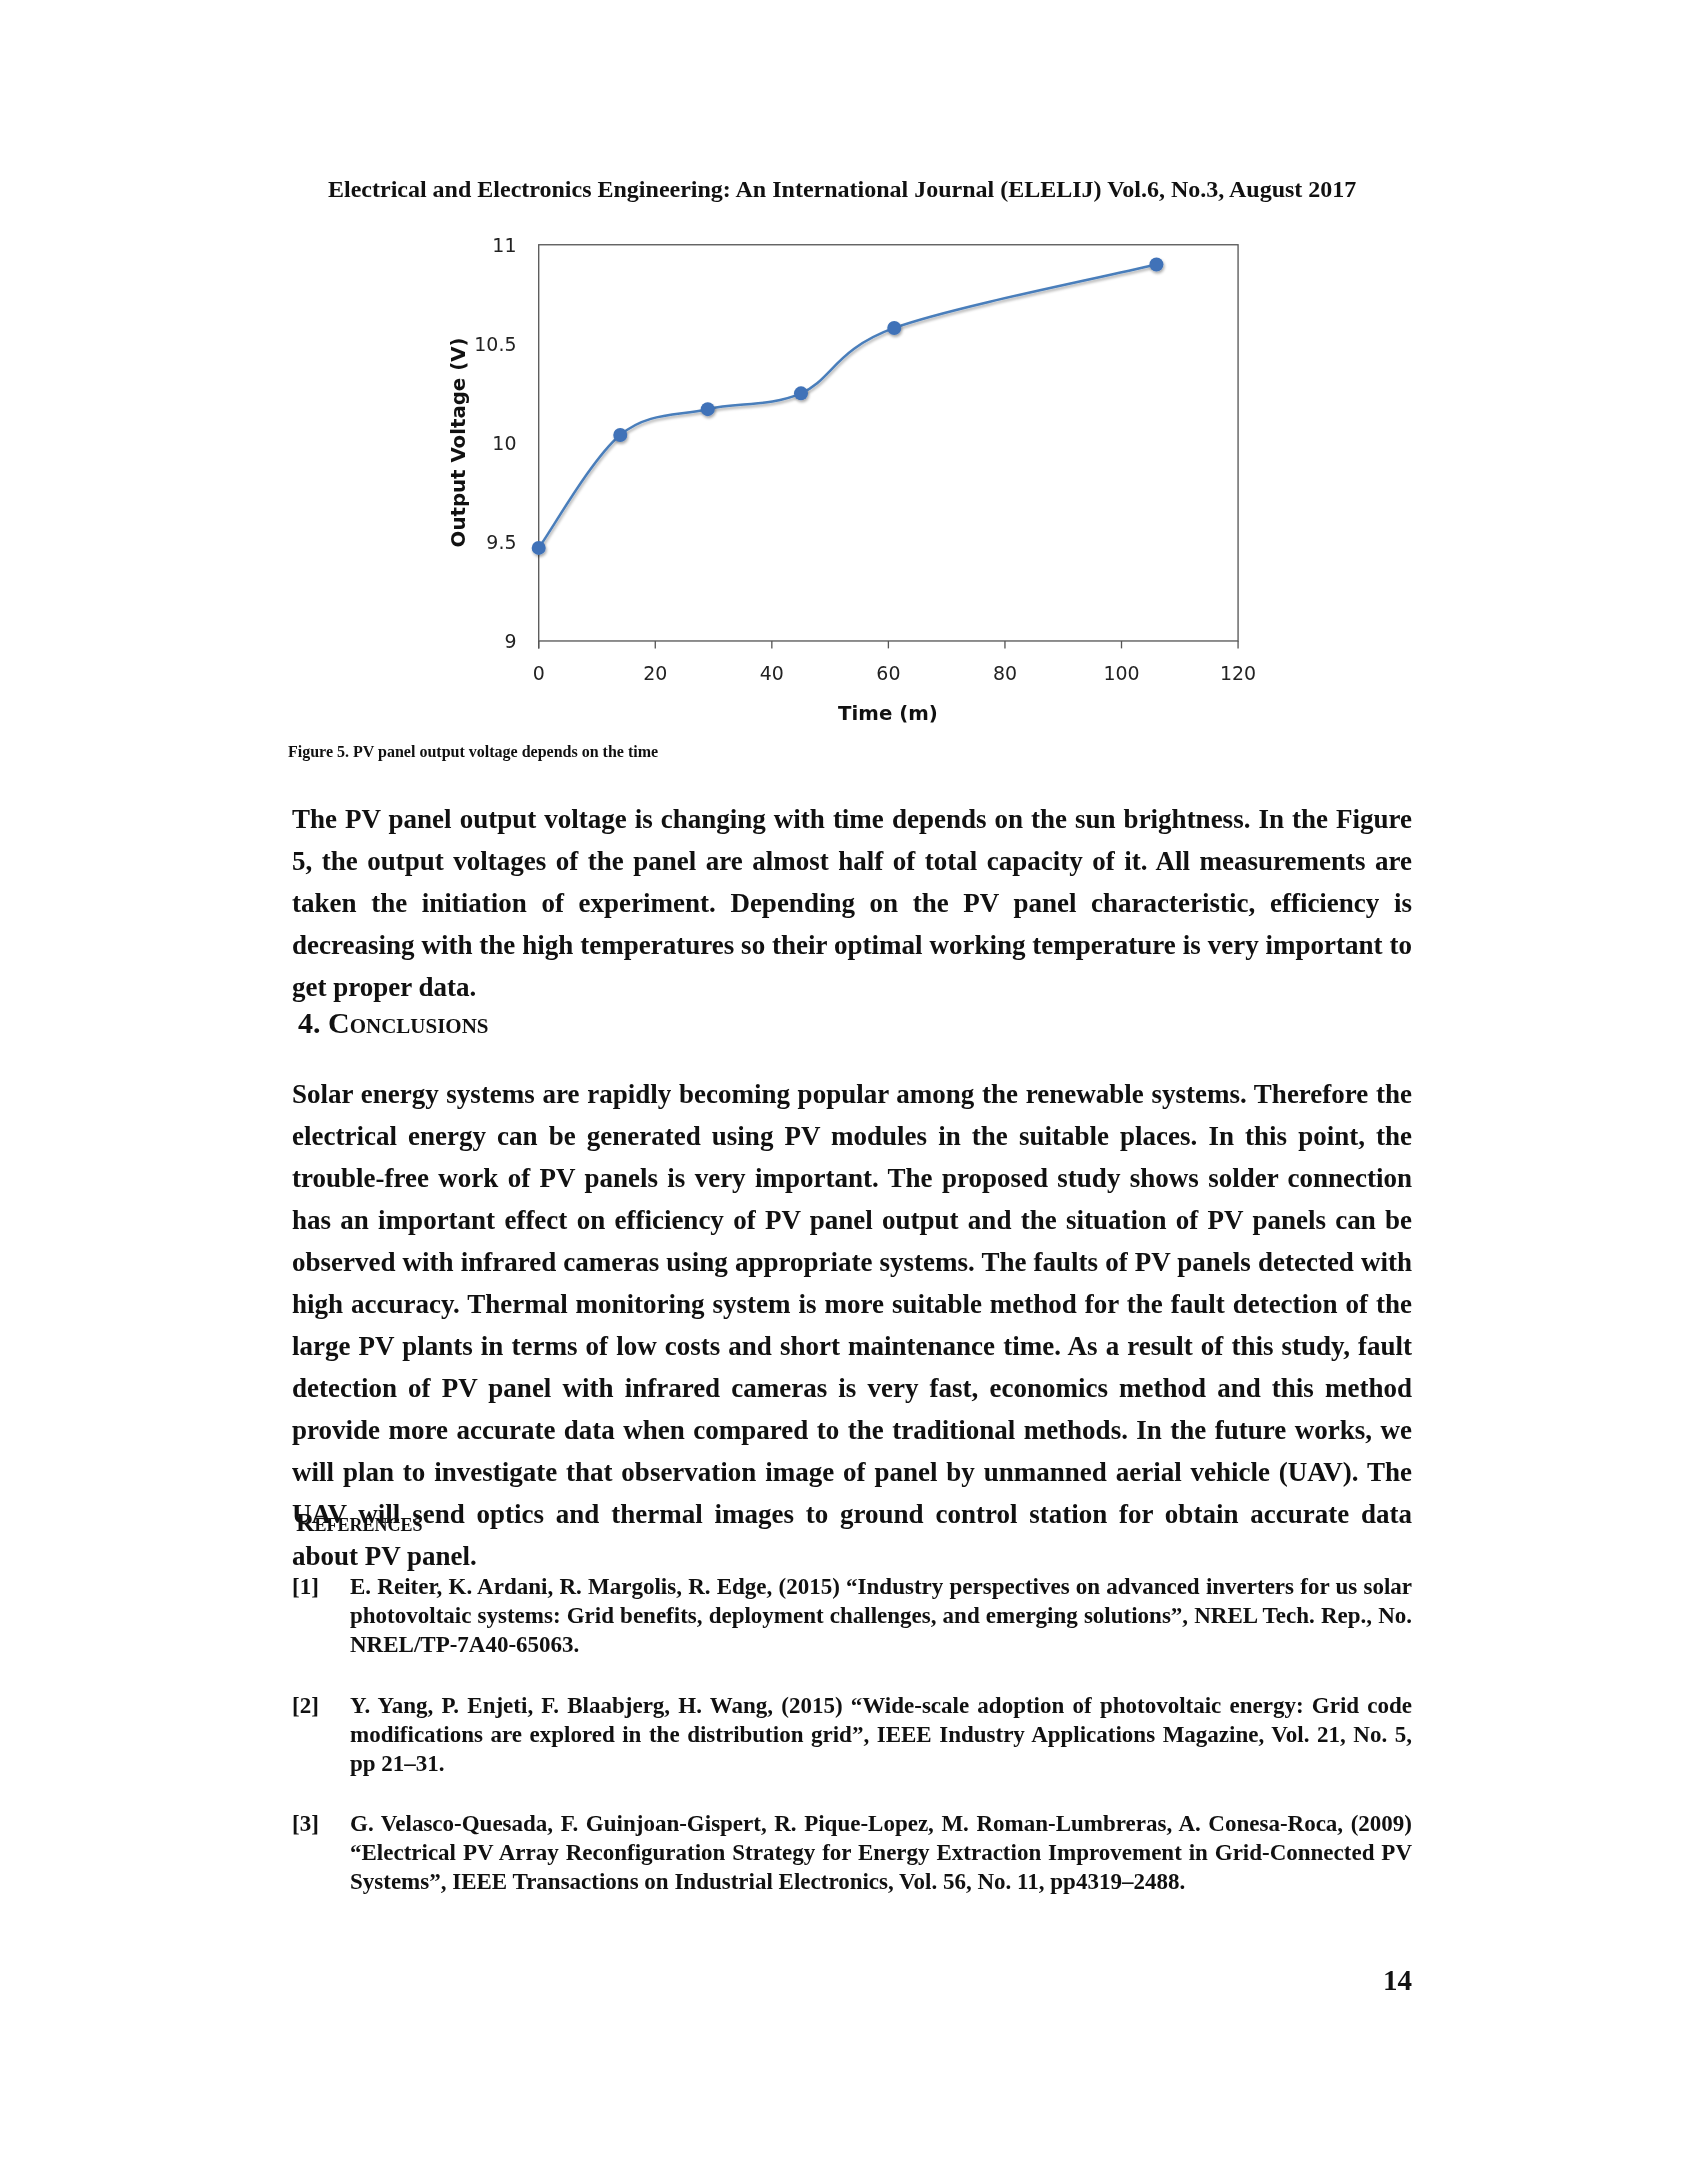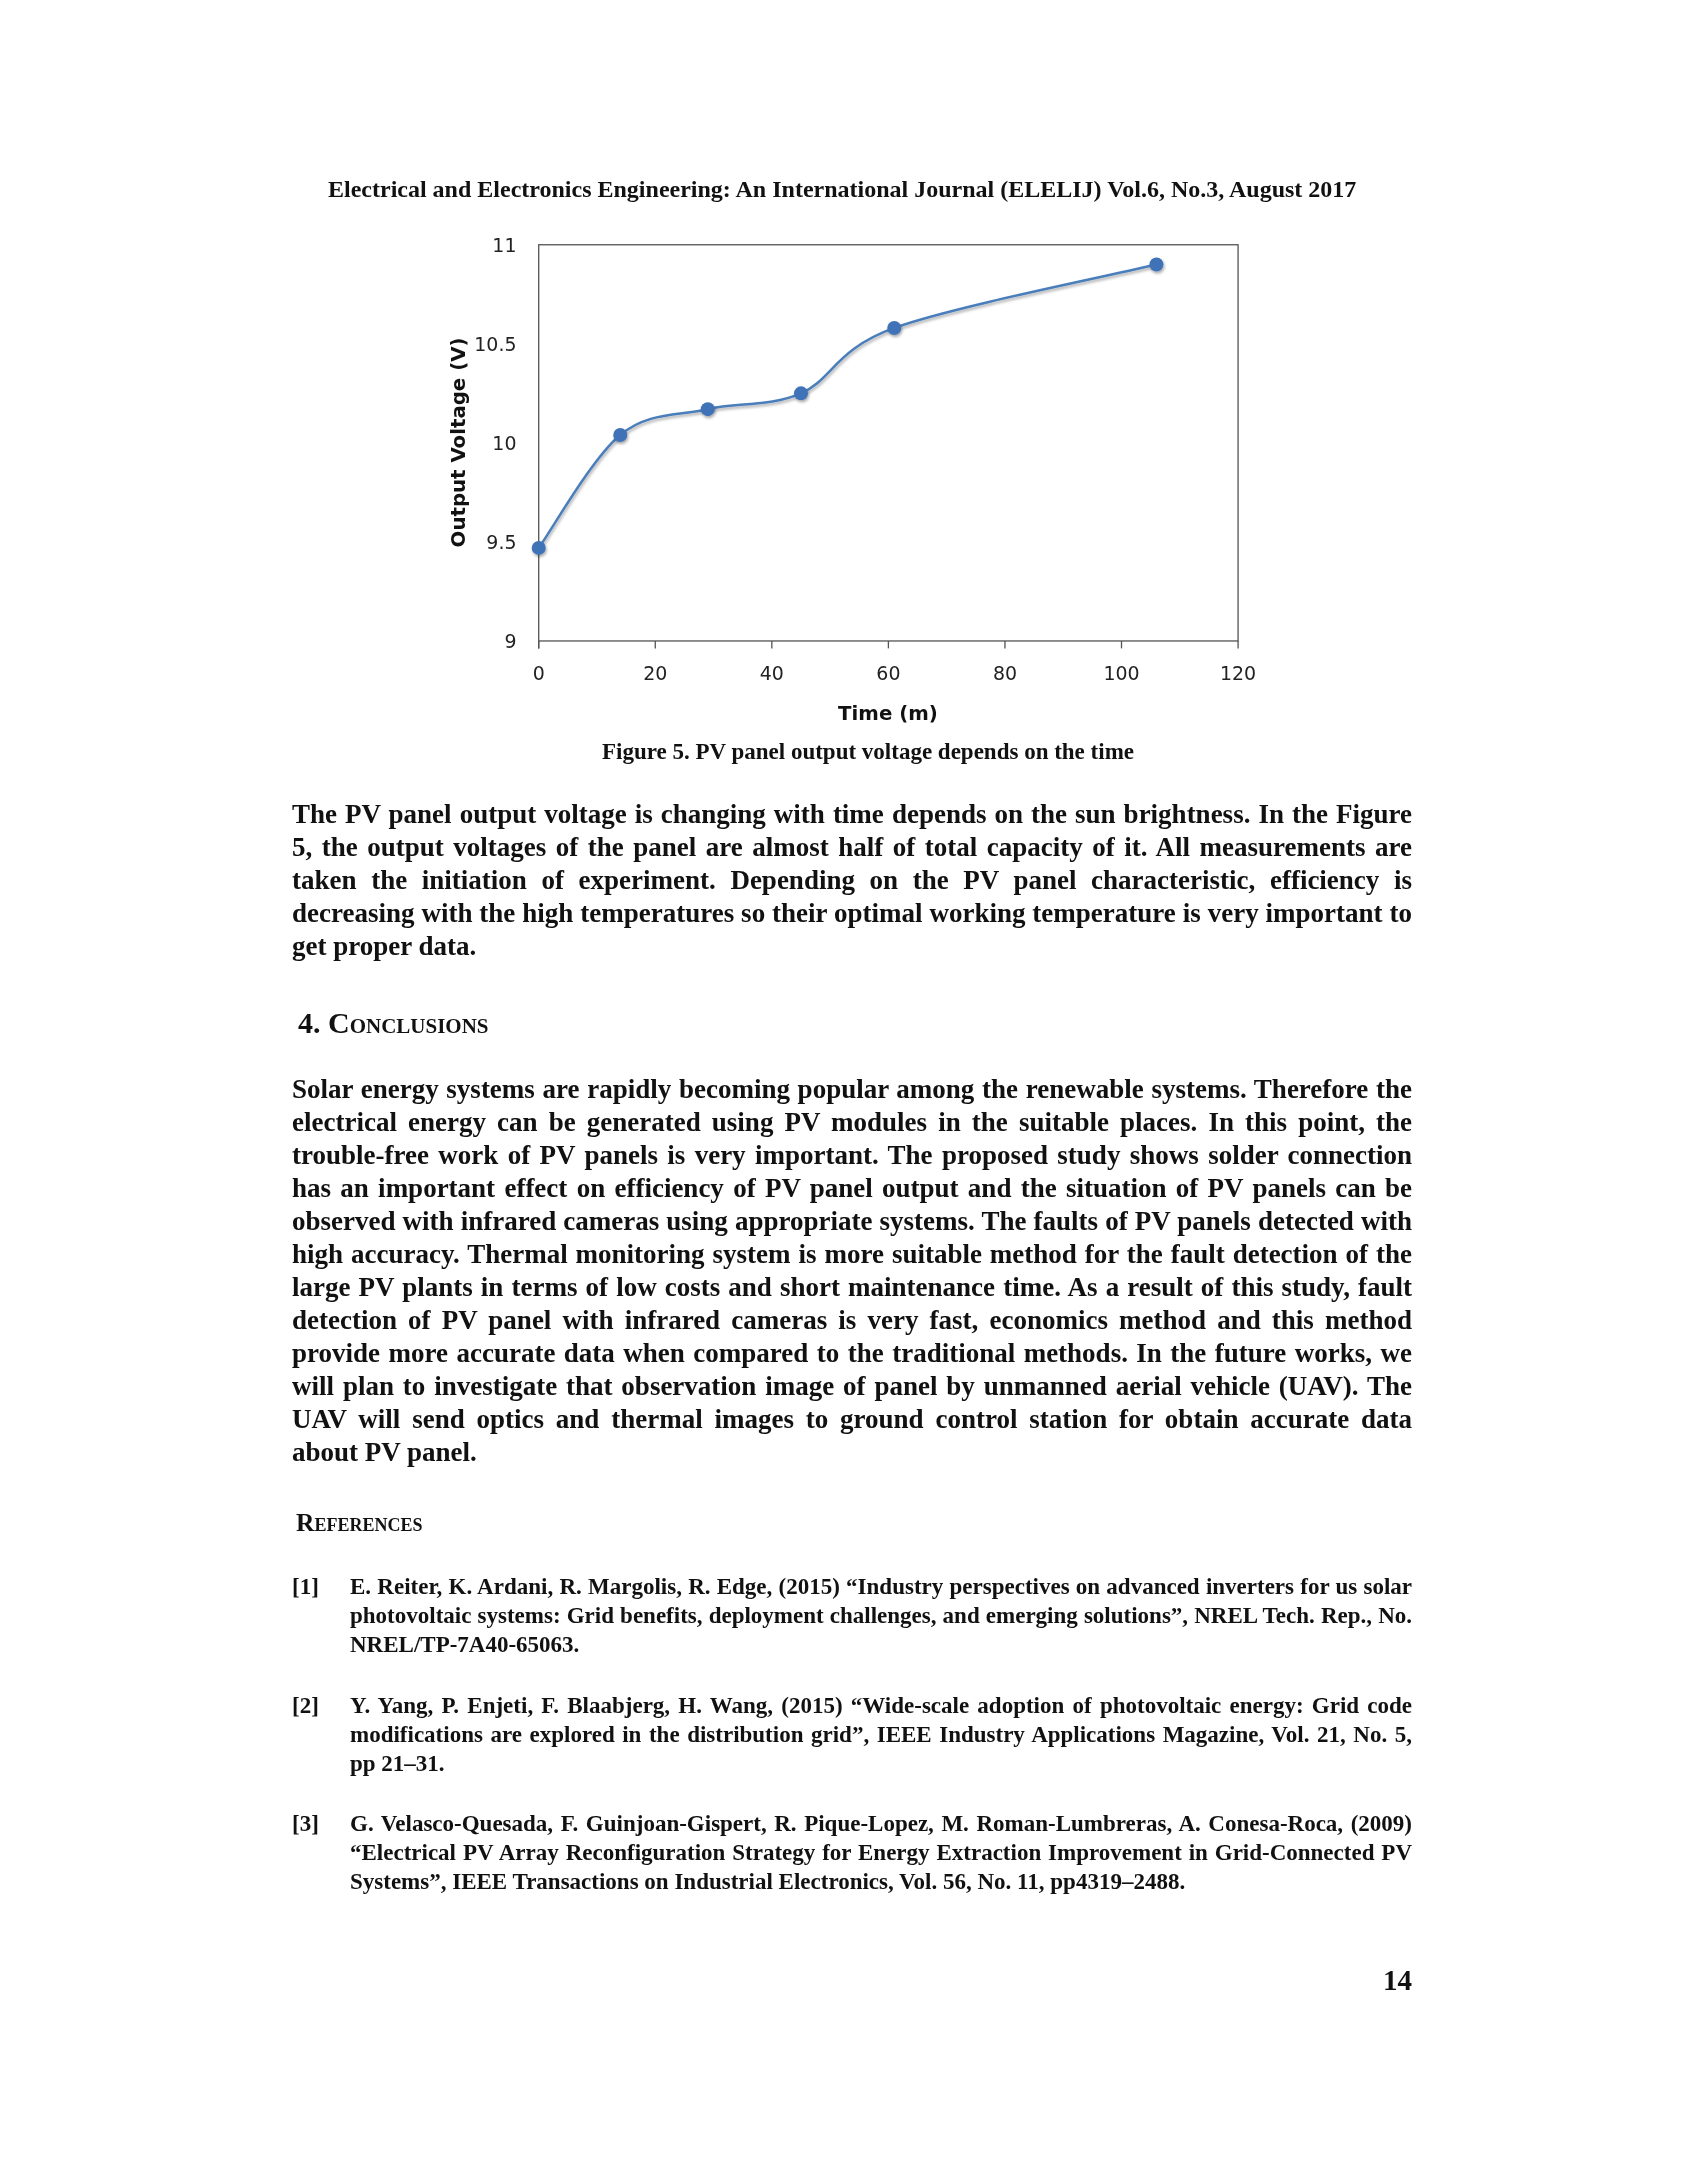--- a/index.html
+++ b/index.html
@@ -8,27 +8,27 @@
 
   #running-header {
     position: absolute; left: 328px; top: 174px; width: 1063px;
     font-size: 24px; line-height: 30px; white-space: nowrap;
   }
 
   #figure { position: absolute; left: 0; top: 0; width: 1687px; height: 791px; }
   #figure svg { position: absolute; left: 0; top: 0; }
 
   #figure-caption {
-    position: absolute; left: 308px; width: 1120px; top: 738px;
-    text-align: center; font-size: 23px; line-height: 28px;
+    position: absolute; left: 288px; width: 1120px; top: 738px;
+    text-align: left; font-size: 16px; line-height: 28px;
   }
 
   .para {
     position: absolute; left: 292px; width: 1120px;
-    font-size: 27px; line-height: 33px; text-align: justify;
+    font-size: 27px; line-height: 42px; text-align: justify;
     text-align-last: left; hyphens: none;
   }
   #para-figure-discussion { top: 798px; }
   #para-conclusions { top: 1073px; }
 
   .section-heading {
     position: absolute; left: 292px; font-weight: bold;
     font-variant: small-caps; white-space: nowrap;
   }
   #conclusions-heading { top: 999px; font-size: 30px; line-height: 36px; }

